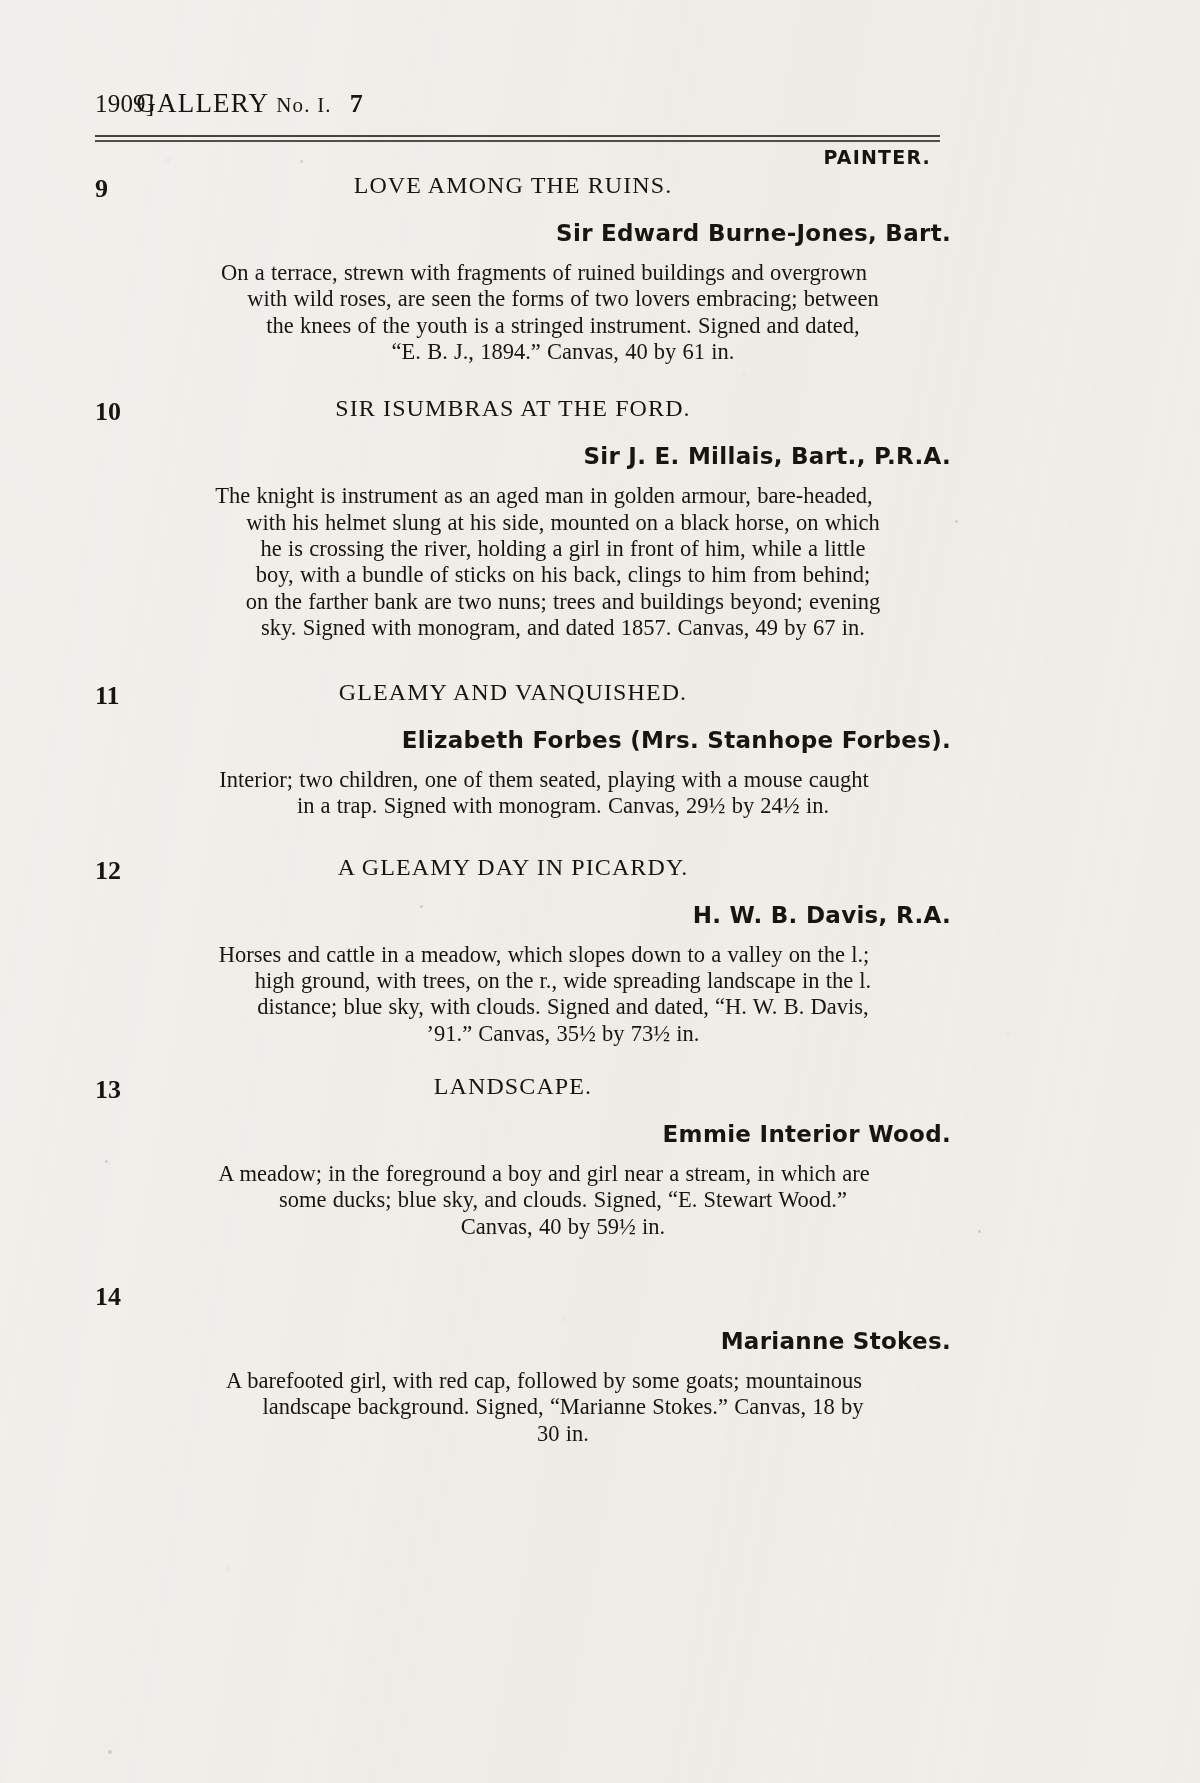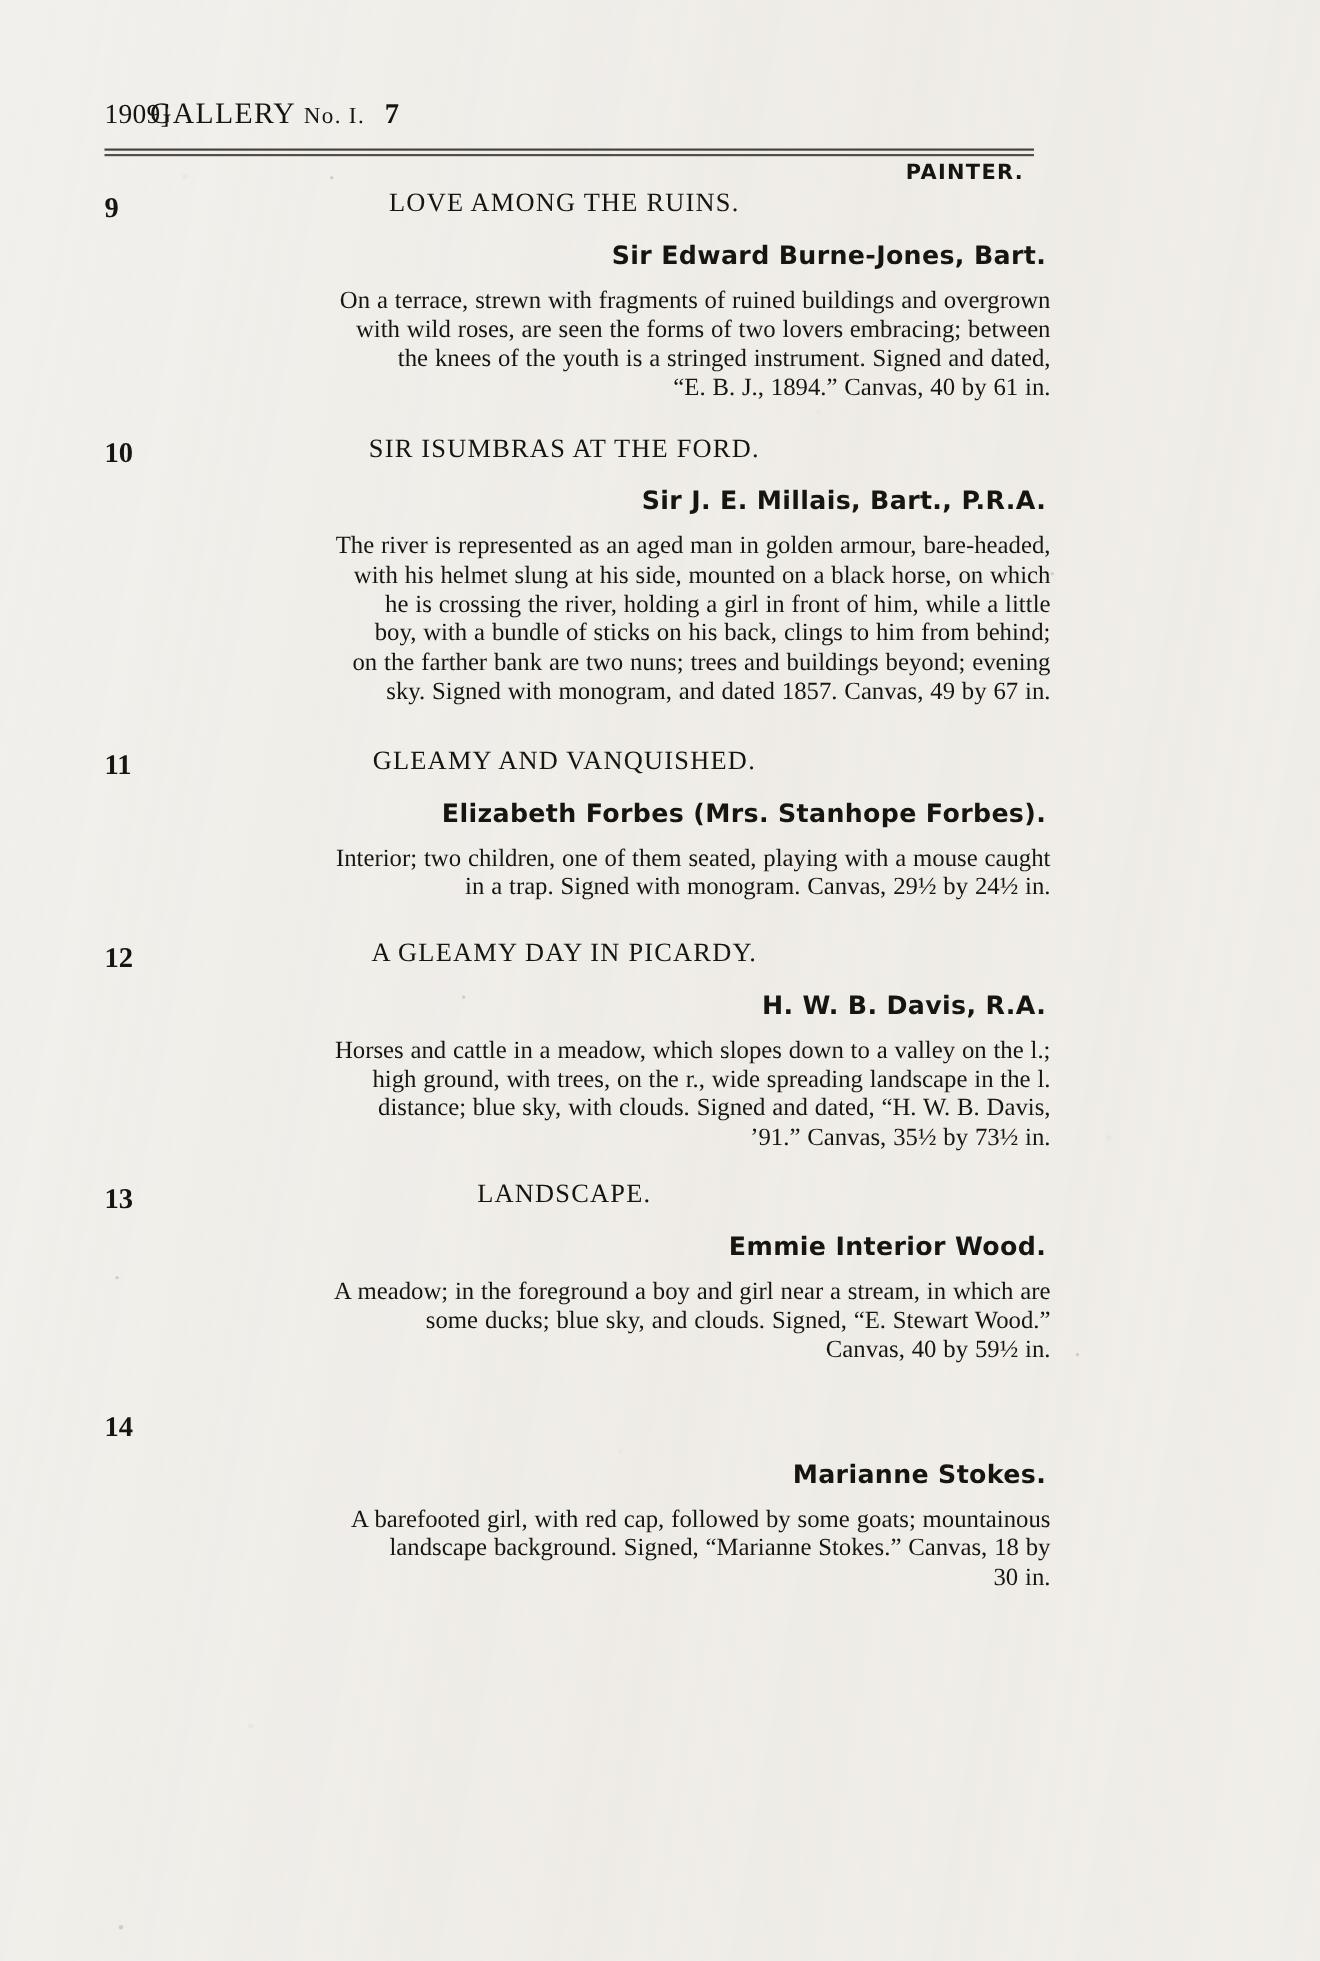--- a/index.html
+++ b/index.html
@@ -135,21 +135,21 @@
     margin-top: 12px;
     padding-right: 4px;
   }
   .desc {
     font-size: 22.5px;
     line-height: 1.17;
     margin-top: 14px;
     padding-left: 38px;
     text-indent: -38px;
     margin-right: 0;
-    text-align: right;
+    text-align: center;
     word-spacing: .6px;
   }
   .desc .ln {
     display: block;
     padding-left: 38px;
     text-indent: 0;
   }
   .desc .ln:first-child {
     padding-left: 0;
   }
@@ -207,21 +207,21 @@
       </div>
     </div>
 
     <div class="entry" data-entry-index="1">
       <div class="entry-head">
         <div class="num">10</div>
         <div class="title">SIR ISUMBRAS AT THE FORD.</div>
       </div>
       <div class="artist">Sir J. E. Millais, Bart., P.R.A.</div>
       <div class="desc">
-        <span class="ln">The river is represented as an aged man in golden armour, bare-headed,</span>
+        <span class="ln">The knight is instrument as an aged man in golden armour, bare-headed,</span>
         <span class="ln">with his helmet slung at his side, mounted on a black horse, on which</span>
         <span class="ln">he is crossing the river, holding a girl in front of him, while a little</span>
         <span class="ln">boy, with a bundle of sticks on his back, clings to him from behind;</span>
         <span class="ln">on the farther bank are two nuns; trees and buildings beyond; evening</span>
         <span class="ln">sky.  Signed with monogram, and dated 1857.  Canvas, 49 by 67 in.</span>
       </div>
     </div>
 
     <div class="entry" data-entry-index="2">
       <div class="entry-head">

